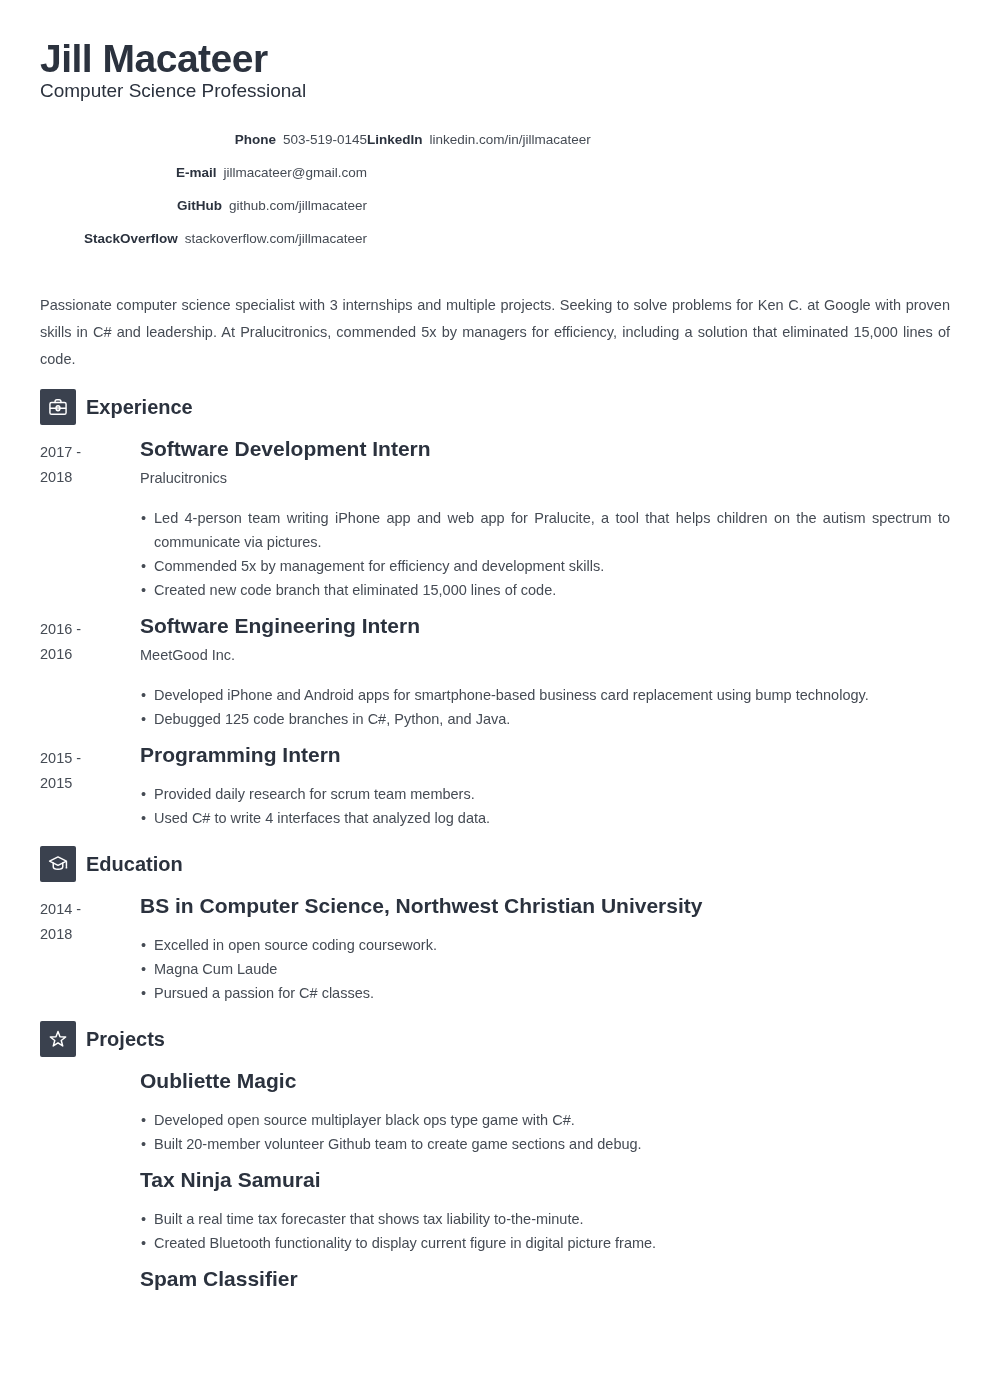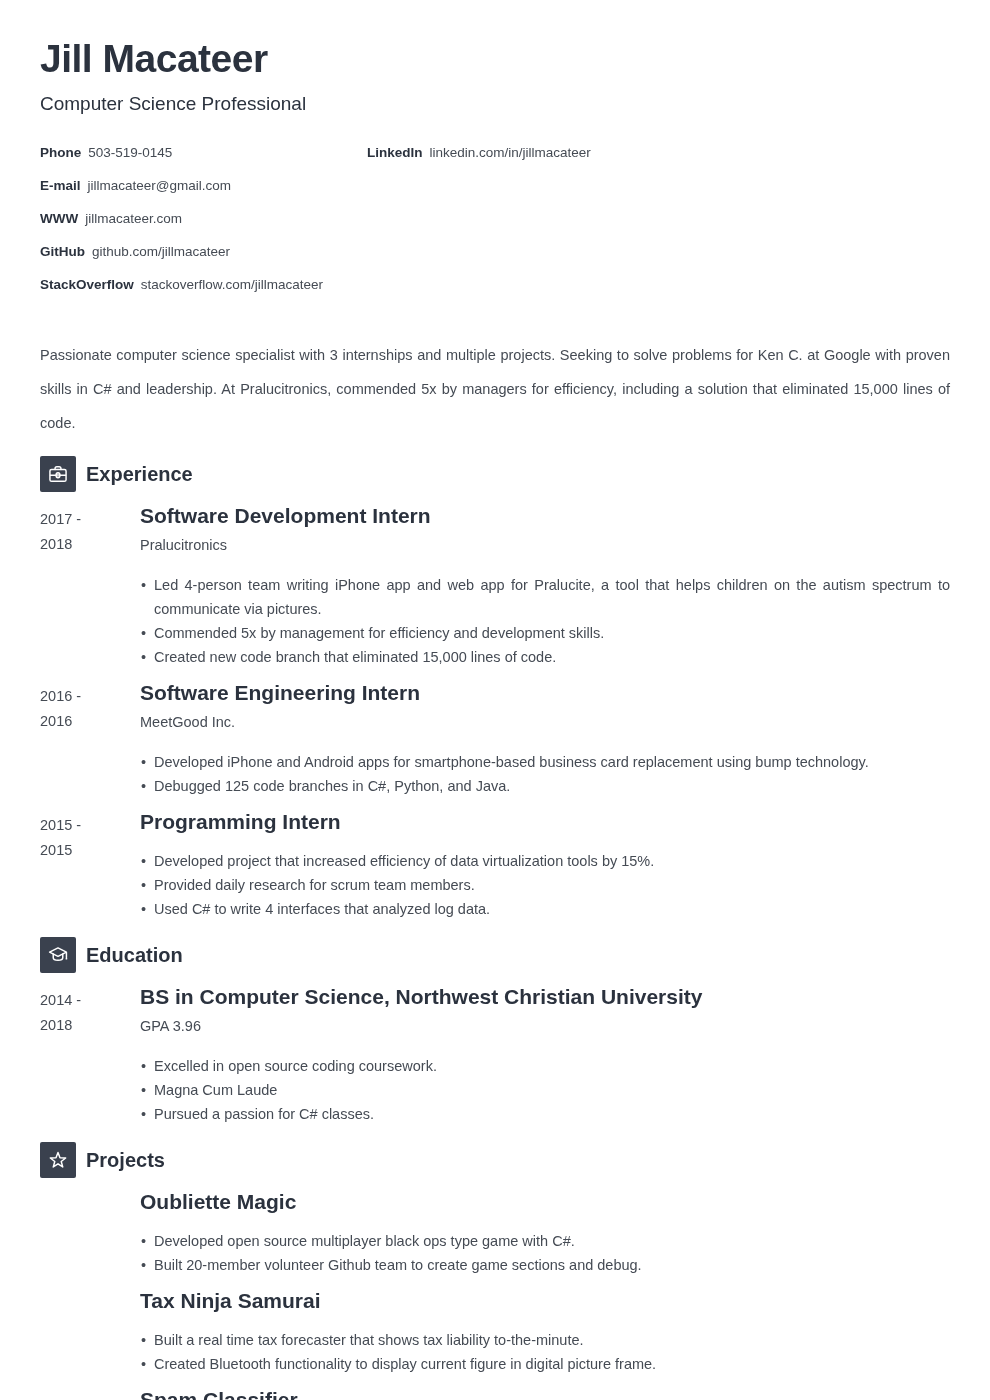--- a/index.html
+++ b/index.html
@@ -11,30 +11,30 @@
   *{margin:0;padding:0;box-sizing:border-box;}
   html,body{background:var(--page-bg);}
   body{
     width:990px;height:1400px;overflow:hidden;
     font-family:"Liberation Sans",sans-serif;
     color:var(--body-text);
   }
   .page{padding:38px 40px 0 40px;}
 
   .name{font-size:39px;font-weight:bold;color:var(--ink);letter-spacing:-0.5px;line-height:1.08;}
-  .job-title{font-size:19px;margin-top:13px;color:var(--ink);font-weight:normal;}
+  .job-title{font-size:19px;color:var(--ink);font-weight:normal;}
 
   .contact{margin-top:28px;display:flex;}
-  .contact-col{display:flex;flex-direction:column;}
+  .contact-col{display:flex;flex-direction:column;align-items:flex-end;}
   .contact-col.left{width:327px;flex-shrink:0;}
   .contact-item{font-size:13.5px;line-height:20px;margin-bottom:13px;white-space:nowrap;}
   .contact-label{font-weight:bold;color:var(--ink);margin-right:7px;}
   .contact-value{color:var(--body-text);}
 
-  .summary{margin-top:30px;font-size:14.5px;line-height:34px;text-align:justify;}
+  .summary{margin-top:30px;font-size:14.5px;line-height:27px;text-align:justify;}
 
   .section-header{margin-top:16px;display:flex;align-items:center;}
   .section-icon{width:36px;height:36px;background:var(--icon-bg);border-radius:2px;
     display:flex;align-items:center;justify-content:center;flex-shrink:0;}
   .section-icon svg{display:block;}
   .section-title{font-size:20px;font-weight:bold;color:var(--ink);margin-left:10px;}
 
   .entry{display:flex;margin-top:14px;}
   .entry + .entry{margin-top:14px;}
   .entry-dates{width:100px;flex-shrink:0;font-size:14.5px;line-height:25px;color:var(--body-text);padding-top:1px;}
@@ -55,23 +55,20 @@
 
   <div class="contact">
     <div class="contact-col left">
       <div class="contact-item">
         <span class="contact-label">Phone</span><span class="contact-value">503-519-0145</span>
       </div>
       <div class="contact-item">
         <span class="contact-label">E-mail</span><span class="contact-value">jillmacateer@gmail.com</span>
       </div>
       <div class="contact-item">
-        <span class="contact-label">WWW</span><span class="contact-value">jillmacateer.com</span>
-      </div>
-      <div class="contact-item">
         <span class="contact-label">GitHub</span><span class="contact-value">github.com/jillmacateer</span>
       </div>
       <div class="contact-item">
         <span class="contact-label">StackOverflow</span><span class="contact-value">stackoverflow.com/jillmacateer</span>
       </div>
     </div>
     <div class="contact-col right">
       <div class="contact-item">
         <span class="contact-label">LinkedIn</span><span class="contact-value">linkedin.com/in/jillmacateer</span>
       </div>
@@ -125,21 +122,20 @@
   </div>
 
   <div class="entry">
     <div class="entry-dates">
       <div>2015 -</div>
       <div>2015</div>
     </div>
     <div class="entry-body">
       <h3 class="entry-title">Programming Intern</h3>
       <ul class="bullets">
-        <li>Developed project that increased efficiency of data virtualization tools by 15%.</li>
         <li>Provided daily research for scrum team members.</li>
         <li>Used C# to write 4 interfaces that analyzed log data.</li>
       </ul>
     </div>
   </div>
 
   <div class="section-header">
     <div class="section-icon">
       <svg width="22" height="22" viewBox="0 0 24 24" fill="none" stroke="#ffffff" stroke-width="1.6" stroke-linecap="round" stroke-linejoin="round">
         <path d="M12 4.3 L21.2 8.9 L12 13.5 L2.8 8.9 Z"></path>
@@ -151,21 +147,20 @@
     <h2 class="section-title">Education</h2>
   </div>
 
   <div class="entry">
     <div class="entry-dates">
       <div>2014 -</div>
       <div>2018</div>
     </div>
     <div class="entry-body">
       <h3 class="entry-title">BS in Computer Science, Northwest Christian University</h3>
-      <div class="entry-subtitle">GPA 3.96</div>
       <ul class="bullets">
         <li>Excelled in open source coding coursework.</li>
         <li>Magna Cum Laude</li>
         <li>Pursued a passion for C# classes.</li>
       </ul>
     </div>
   </div>
 
   <div class="section-header">
     <div class="section-icon">

